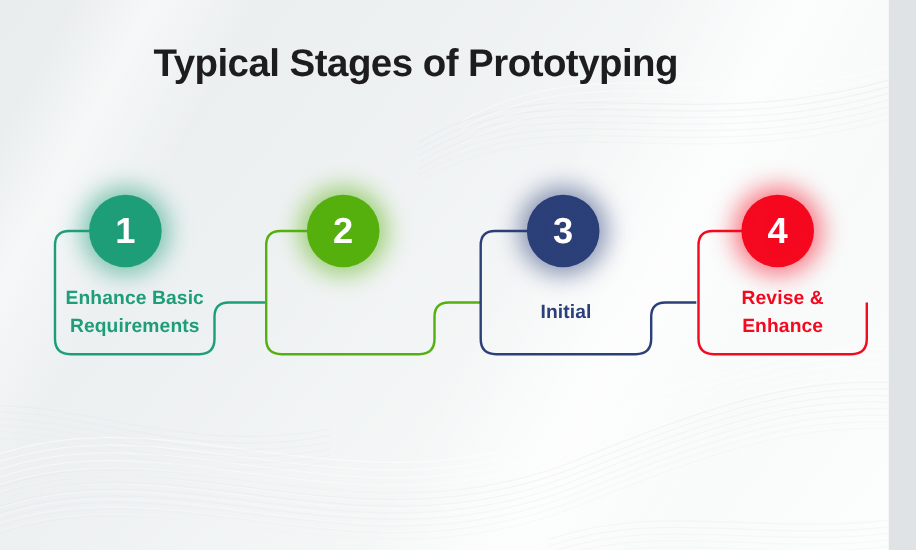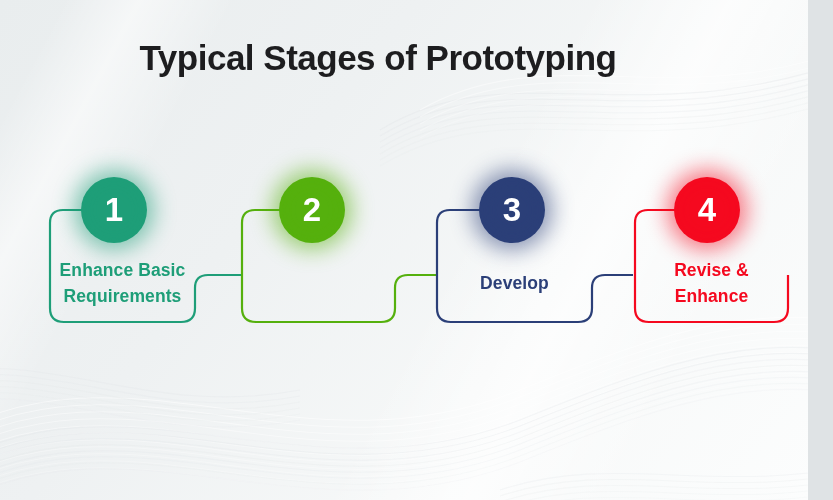--- a/index.html
+++ b/index.html
@@ -126,21 +126,21 @@
   <div class="stage s2" style="--c: #55b00d;">
     <div class="circle">
       <span class="num">2</span>
     </div>
   </div>
 
   <div class="stage s3" style="--c: #2b3f78;">
     <div class="circle">
       <span class="num">3</span>
     </div>
-    <div class="label">Develop</div>
+    <div class="label">Initial</div>
   </div>
 
   <div class="stage s4" style="--c: #f5091f;">
     <div class="circle">
       <span class="num">4</span>
     </div>
     <div class="label">Revise &amp;
 Enhance</div>
   </div>
 

